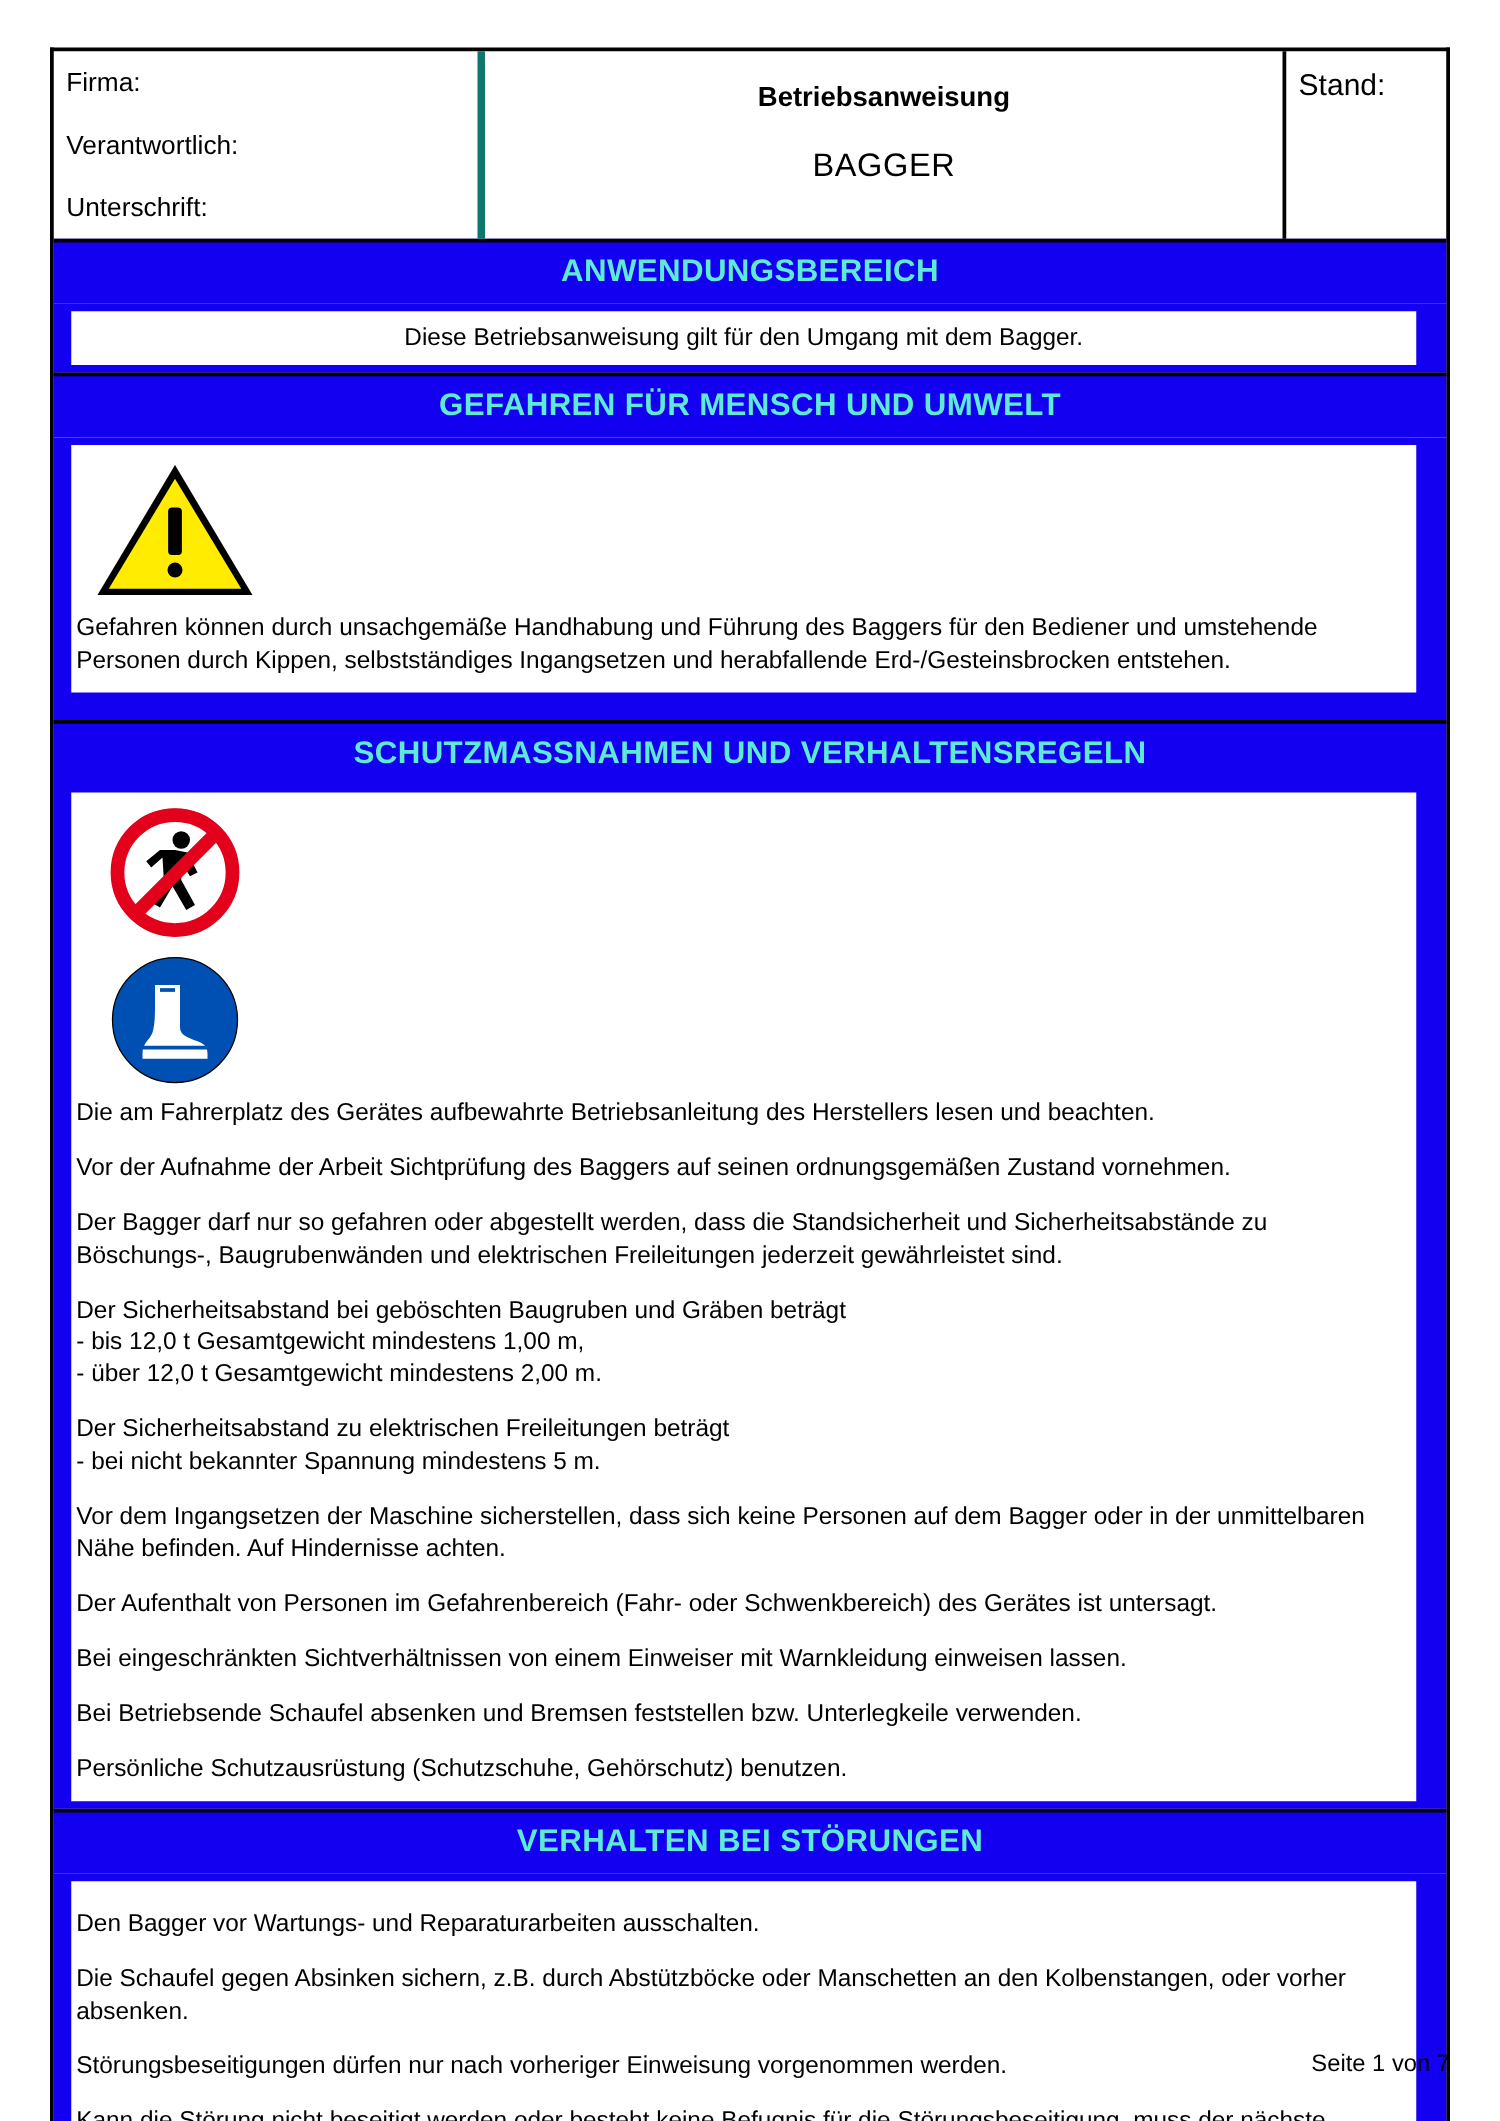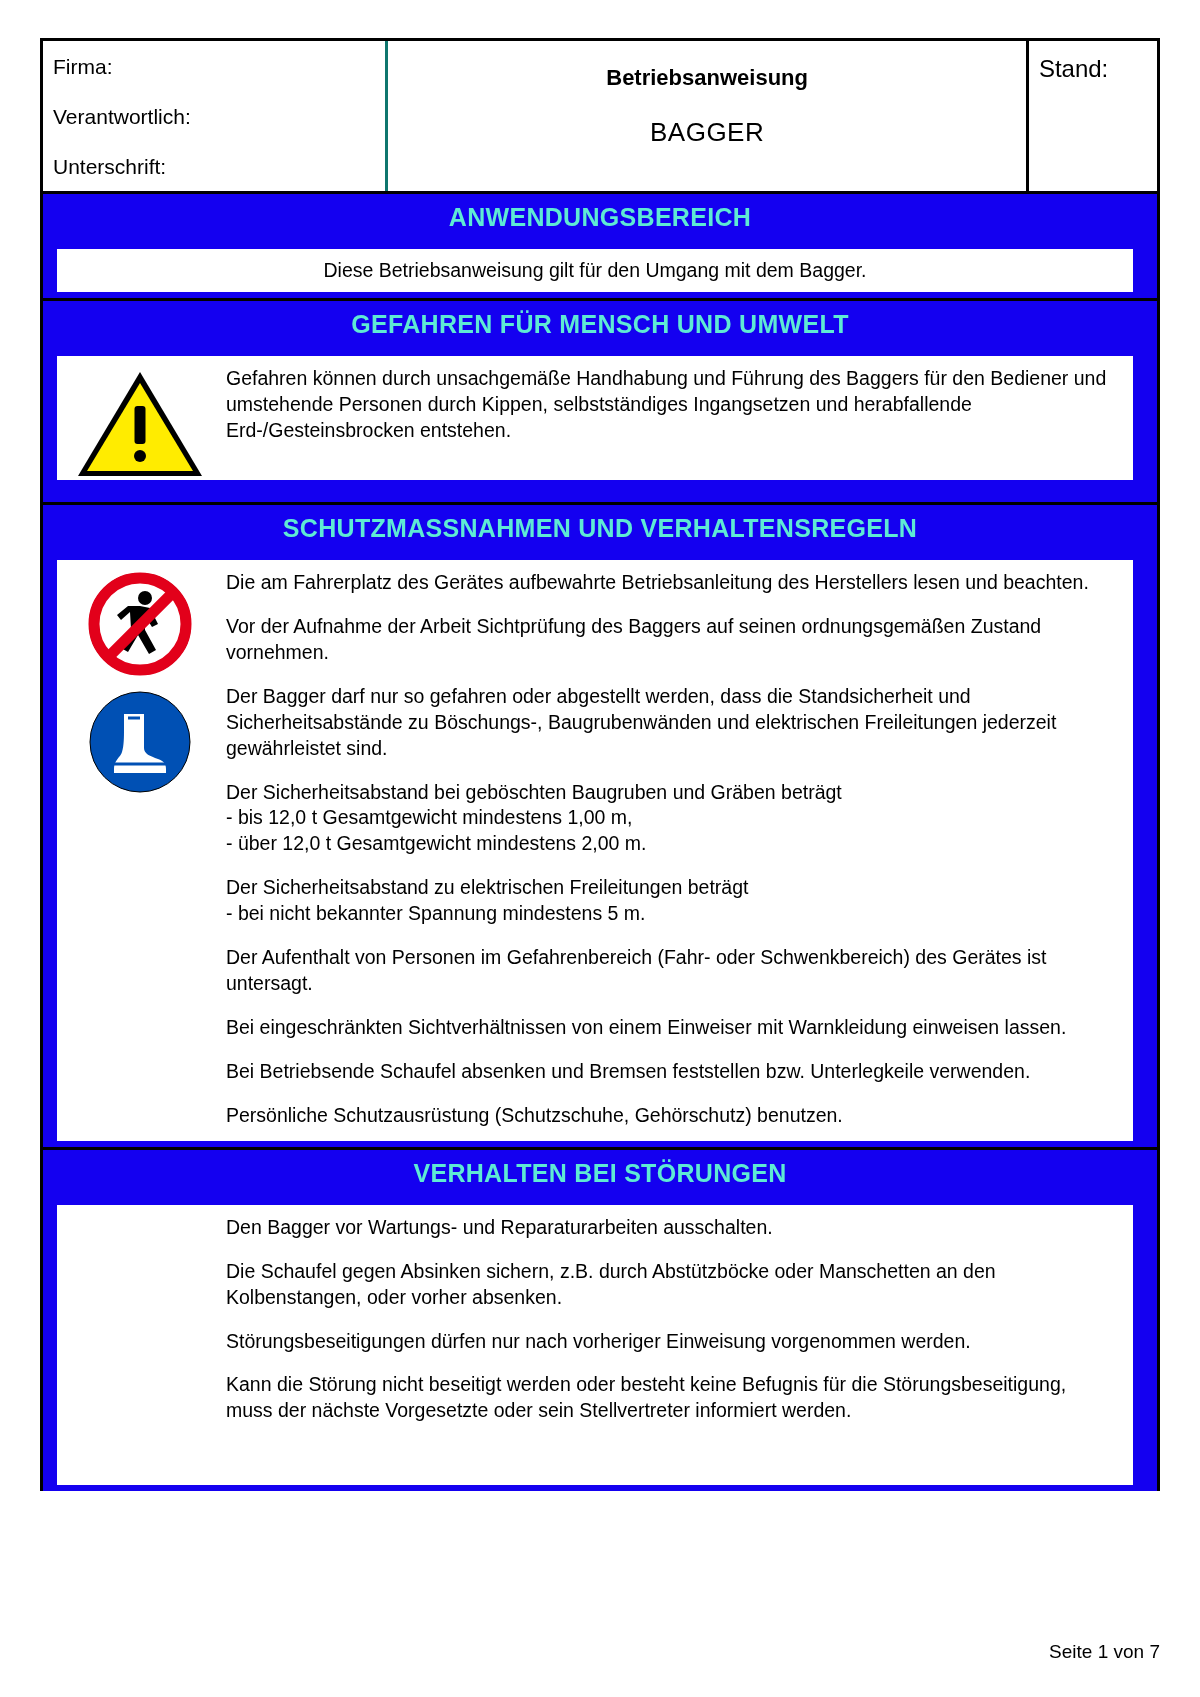--- a/index.html
+++ b/index.html
@@ -30,21 +30,21 @@
 
   
   .header {
     display: flex;
     width: 100%;
     box-sizing: border-box;
   }
   .hdr-left {
     width: 31%;
     box-sizing: border-box;
-    border-right: 3px solid #0f766e;
+    border-right: 6px solid #0f766e;
     padding: 14px 10px 10px 10px;
     min-height: 150px;
   }
   .hdr-left .line {
     font-size: 21px;
     margin-bottom: 26px;
     white-space: nowrap;
   }
   .hdr-left .line:last-child { margin-bottom: 0; }
   .hdr-center {
@@ -91,20 +91,21 @@
     box-sizing: border-box;
   }
   .bluebox.tall {
     padding-bottom: 22px;
   }
   .whitepanel {
     background: #ffffff;
     box-sizing: border-box;
     width: 100%;
     display: flex;
+    flex-direction: column;
   }
   .icon-col {
     width: 165px;
     flex: none;
     display: flex;
     flex-direction: column;
     align-items: center;
     padding-top: 12px;
     gap: 14px;
   }
@@ -213,20 +214,21 @@
         </div>
         <div class="text-col">
           <p>Die am Fahrerplatz des Gerätes aufbewahrte Betriebsanleitung des Herstellers lesen und beachten.</p>
           <p>Vor der Aufnahme der Arbeit Sichtprüfung des Baggers auf seinen ordnungsgemäßen Zustand vornehmen.</p>
           <p>Der Bagger darf nur so gefahren oder abgestellt werden, dass die Standsicherheit und Sicherheitsabstände zu Böschungs-, Baugrubenwänden und elektrischen Freileitungen jederzeit gewährleistet sind.</p>
           <p style="white-space: pre-line;">Der Sicherheitsabstand bei geböschten Baugruben und Gräben beträgt
 - bis 12,0 t Gesamtgewicht mindestens 1,00 m,
 - über 12,0 t Gesamtgewicht mindestens 2,00 m.</p>
           <p style="white-space: pre-line;">Der Sicherheitsabstand zu elektrischen Freileitungen beträgt
 - bei nicht bekannter Spannung mindestens 5 m.</p>
+          <p>Vor dem Ingangsetzen der Maschine sicherstellen, dass sich keine Personen auf dem Bagger oder in der unmittelbaren Nähe befinden. Auf Hindernisse achten.</p>
           <p>Der Aufenthalt von Personen im Gefahrenbereich (Fahr- oder Schwenkbereich) des Gerätes ist untersagt.</p>
           <p>Bei eingeschränkten Sichtverhältnissen von einem Einweiser mit Warnkleidung einweisen lassen.</p>
           <p>Bei Betriebsende Schaufel absenken und Bremsen feststellen bzw. Unterlegkeile verwenden.</p>
           <p>Persönliche Schutzausrüstung (Schutzschuhe, Gehörschutz) benutzen.</p>
         </div>
       </div>
     </div>
 
     <div class="band">VERHALTEN BEI STÖRUNGEN</div>
     <div class="bluebox" style="padding-bottom:6px;">

